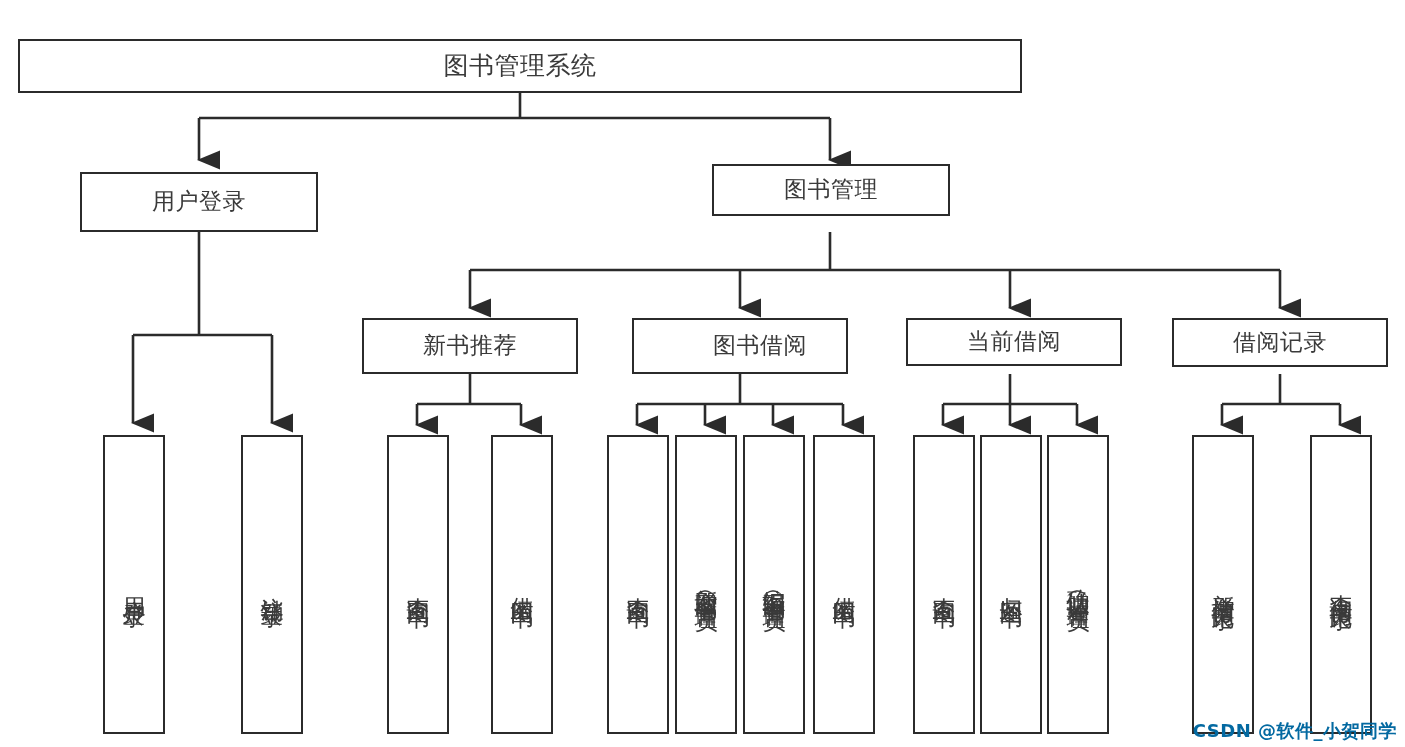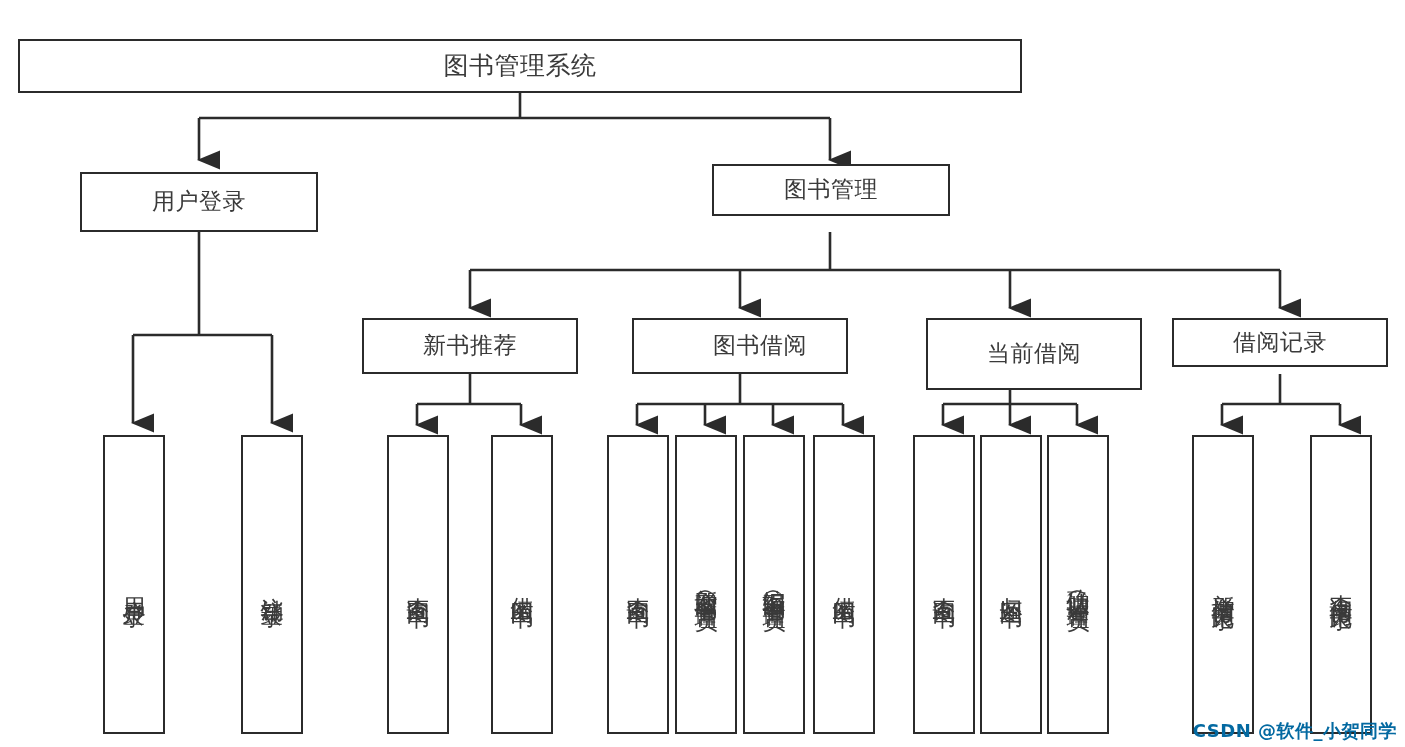--- a/index.html
+++ b/index.html
@@ -141,21 +141,21 @@
   </div>
 
   <div class="node lvl2" style="left:362px; top:318px; width:216px; height:56px;">
     <span class="node-label">新书推荐</span>
   </div>
 
   <div class="node lvl2" style="left:632px; top:318px; width:216px; height:56px;padding-left:40px;">
     <span class="node-label">图书借阅</span>
   </div>
 
-  <div class="node lvl2" style="left:926px; top:318px; width:216px; height:72px;">
+  <div class="node lvl2" style="left:906px; top:318px; width:216px; height:48px;">
     <span class="node-label">当前借阅</span>
   </div>
 
   <div class="node lvl2" style="left:1172px; top:318px; width:216px; height:49px;">
     <span class="node-label">借阅记录</span>
   </div>
 
   <div class="node leaf" style="left:103px; top:435px; width:62px; height:299px;">
     <span class="node-label">用户登录</span>
   </div>

